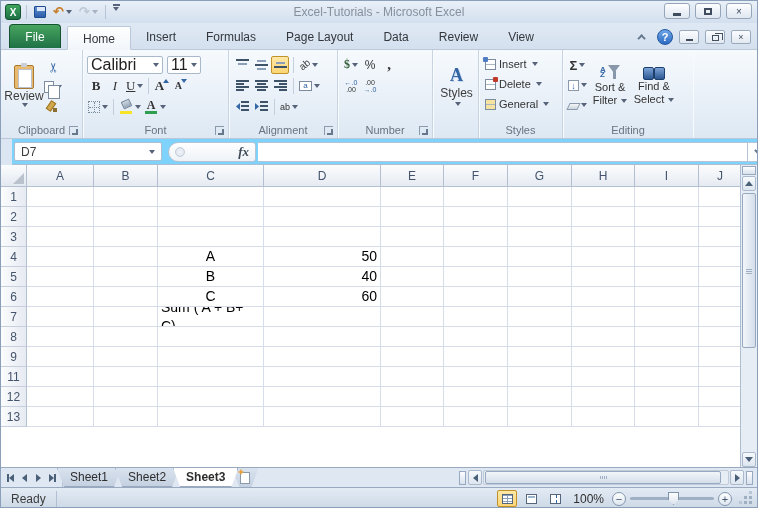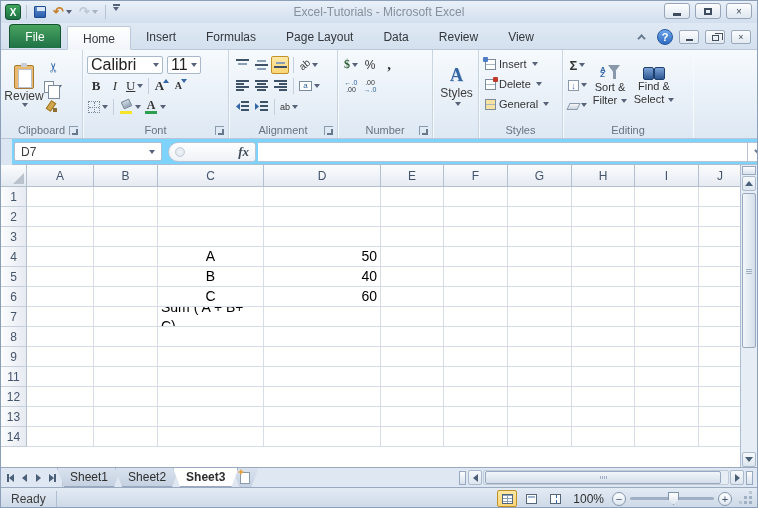--- a/index.html
+++ b/index.html
@@ -828,33 +828,20 @@
           <div class="cell" style="width: 64px;"></div>
           <div class="cell" style="width: 106px;"></div>
           <div class="cell" style="width: 117px;"></div>
           <div class="cell" style="width: 63px;"></div>
           <div class="cell" style="width: 64px;"></div>
           <div class="cell" style="width: 64px;"></div>
           <div class="cell" style="width: 63px;"></div>
           <div class="cell" style="width: 64px;"></div>
           <div class="cell" style="width: 43px;"></div>
         </div>
-        <div class="gridrow">
-          <div class="rowhdr">14</div>
-          <div class="cell" style="width: 67px;"></div>
-          <div class="cell" style="width: 64px;"></div>
-          <div class="cell" style="width: 106px;"></div>
-          <div class="cell" style="width: 117px;"></div>
-          <div class="cell" style="width: 63px;"></div>
-          <div class="cell" style="width: 64px;"></div>
-          <div class="cell" style="width: 64px;"></div>
-          <div class="cell" style="width: 63px;"></div>
-          <div class="cell" style="width: 64px;"></div>
-          <div class="cell" style="width: 43px;"></div>
-        </div>
       </div>
   </div>
 
   <div class="vscroll">
     <div class="vsplit"></div>
     <div class="sbtn-arrow">
       <span class="tri-up"></span>
     </div>
     <div class="vtrack">
       <div class="vthumb"></div>

